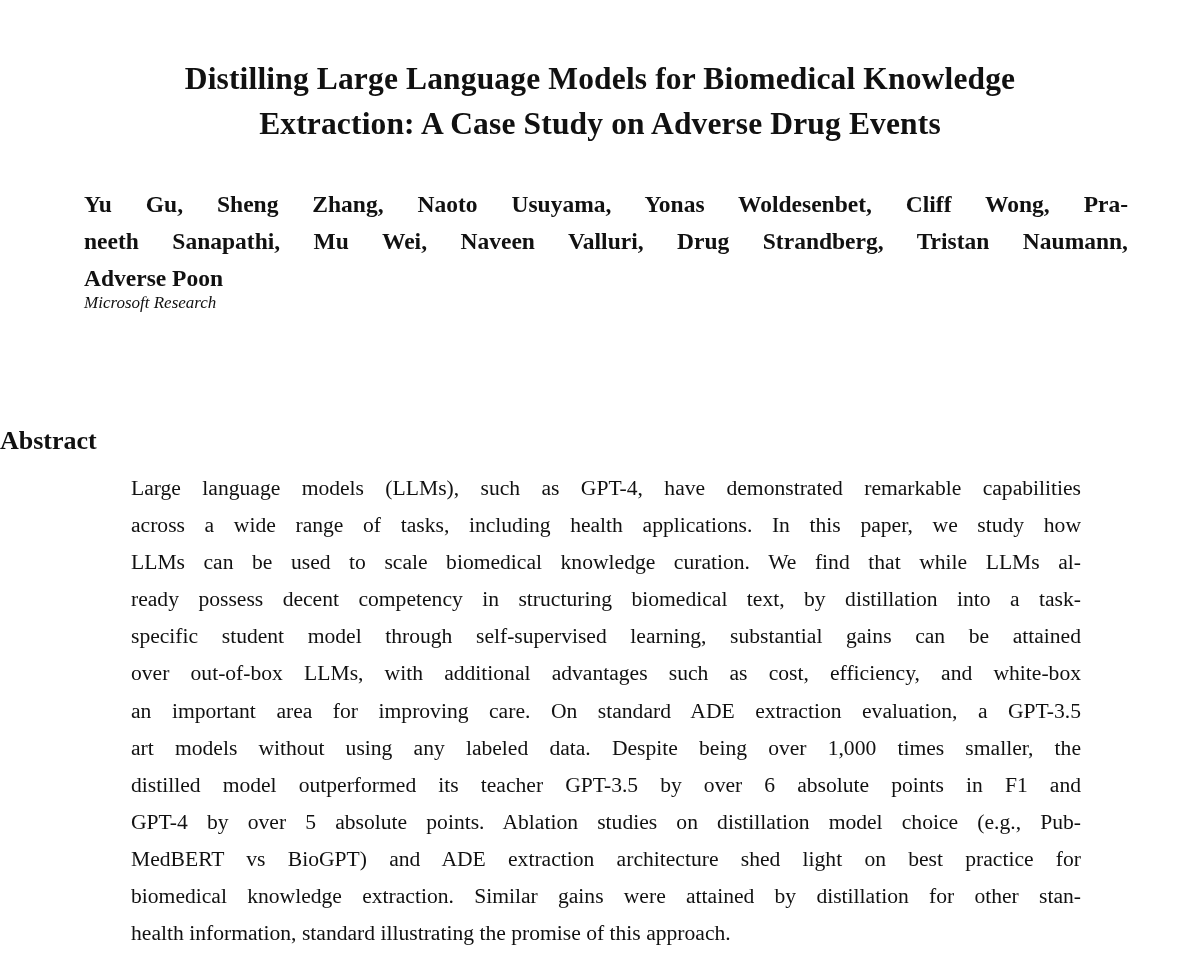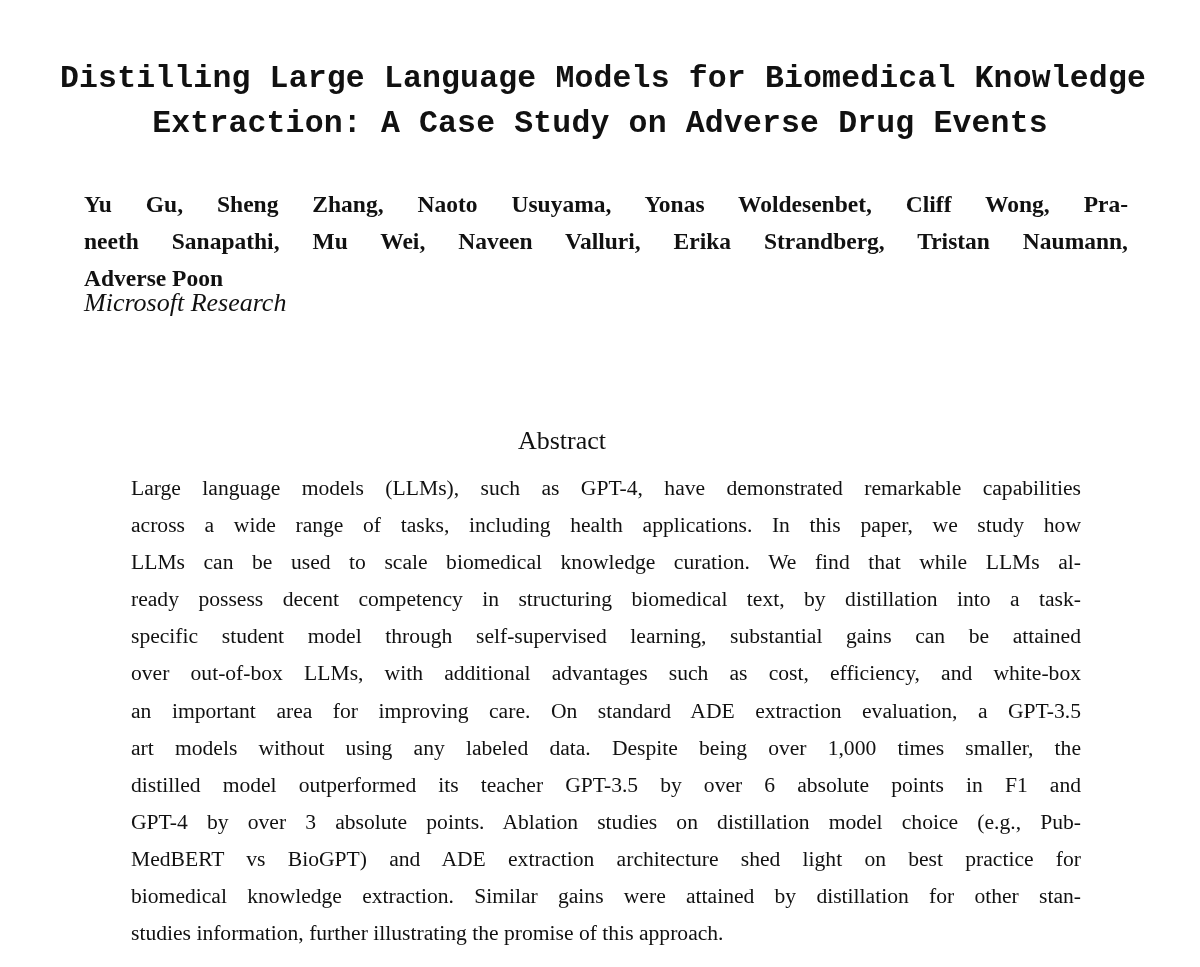--- a/index.html
+++ b/index.html
@@ -50,30 +50,30 @@
       overflow: visible;
     }
     .jline.last {
       text-align-last: left;
     }
     .affiliation {
       position: absolute;
       left: 84px;
       top: 289px;
       font-style: italic;
-      font-size: 26px;
+      font-size: 17px;
       line-height: 28px;
     }
     .abstract-heading {
       position: absolute;
       left: 0;
       width: 1124px;
       top: 424px;
-      text-align: center;
-      font-weight: normal;
+      text-align: left;
+      font-weight: bold;
       font-size: 26px;
       line-height: 34px;
     }
     .abstract-body {
       position: absolute;
       left: 131px;
       width: 950px;
       top: 466px;
       font-size: 21.6px;
       line-height: 29.1px;
@@ -83,44 +83,44 @@
       height: 29.1px;
       overflow: hidden;
       margin-top: 8px;
     }
   </style>
 </head>
 <body>
 
 <div class="page">
 
-  <h1 class="title" style="margin:0;font-family:Liberation Mono, monospace;">
+  <h1 class="title" style="margin:0;">
     <span class="tline">Distilling Large Language Models for Biomedical Knowledge</span>
     <span class="tline">Extraction: A Case Study on Adverse Drug Events</span>
   </h1>
 
   <div class="authors">
     <span class="jline">Yu Gu, Sheng Zhang, Naoto Usuyama, Yonas Woldesenbet, Cliff Wong, Pra-</span>
-    <span class="jline">neeth Sanapathi, Mu Wei, Naveen Valluri, Erika Strandberg, Tristan Naumann,</span>
+    <span class="jline">neeth Sanapathi, Mu Wei, Naveen Valluri, Drug Strandberg, Tristan Naumann,</span>
     <span class="jline last">Adverse Poon</span>
   </div>
 
   <div class="affiliation">Microsoft Research</div>
 
   <h2 class="abstract-heading" style="margin:0;">Abstract</h2>
 
   <div class="abstract-body">
     <span class="jline">Large language models (LLMs), such as GPT-4, have demonstrated remarkable capabilities</span>
     <span class="jline">across a wide range of tasks, including health applications. In this paper, we study how</span>
     <span class="jline">LLMs can be used to scale biomedical knowledge curation. We find that while LLMs al-</span>
     <span class="jline">ready possess decent competency in structuring biomedical text, by distillation into a task-</span>
     <span class="jline">specific student model through self-supervised learning, substantial gains can be attained</span>
     <span class="jline">over out-of-box LLMs, with additional advantages such as cost, efficiency, and white-box</span>
     <span class="jline">an important area for improving care. On standard ADE extraction evaluation, a GPT-3.5</span>
     <span class="jline">art models without using any labeled data. Despite being over 1,000 times smaller, the</span>
     <span class="jline">distilled model outperformed its teacher GPT-3.5 by over 6 absolute points in F1 and</span>
-    <span class="jline">GPT-4 by over 3 absolute points. Ablation studies on distillation model choice (e.g., Pub-</span>
+    <span class="jline">GPT-4 by over 5 absolute points. Ablation studies on distillation model choice (e.g., Pub-</span>
     <span class="jline">MedBERT vs BioGPT) and ADE extraction architecture shed light on best practice for</span>
     <span class="jline">biomedical knowledge extraction. Similar gains were attained by distillation for other stan-</span>
-    <span class="jline last">studies information, further illustrating the promise of this approach.</span>
+    <span class="jline last">health information, standard illustrating the promise of this approach.</span>
   </div>
 
 </div>
 
 </body></html>

